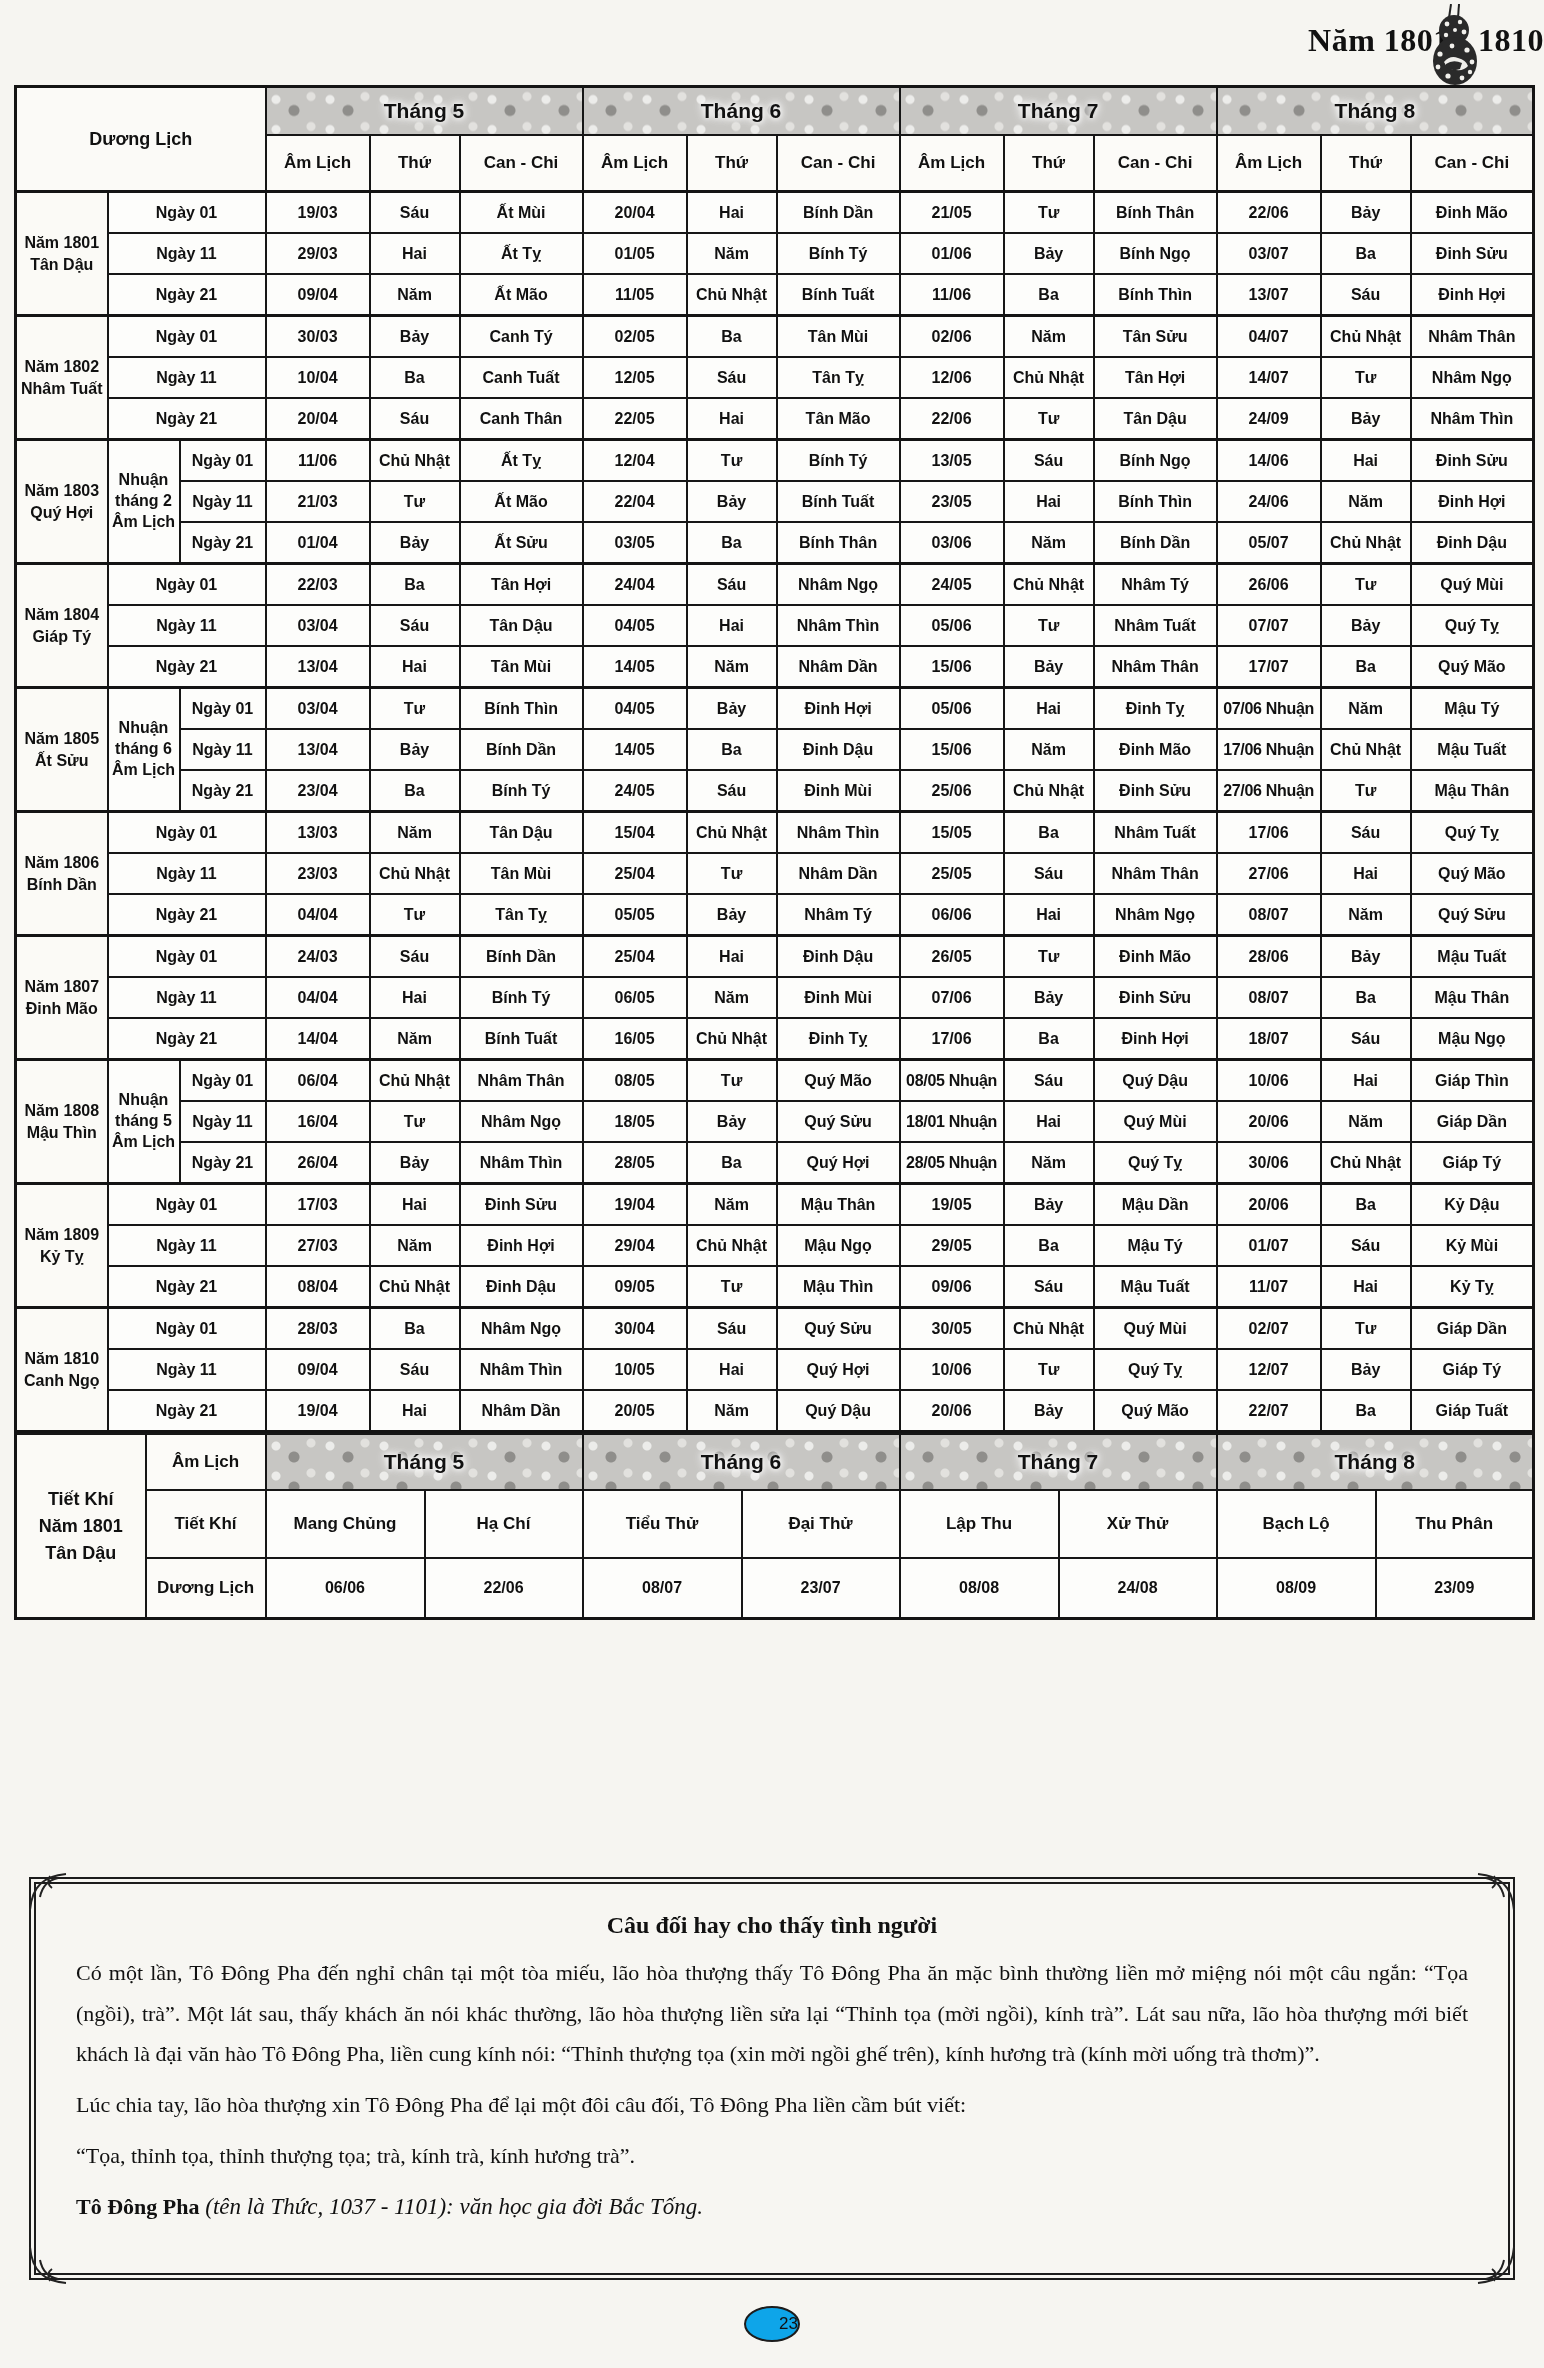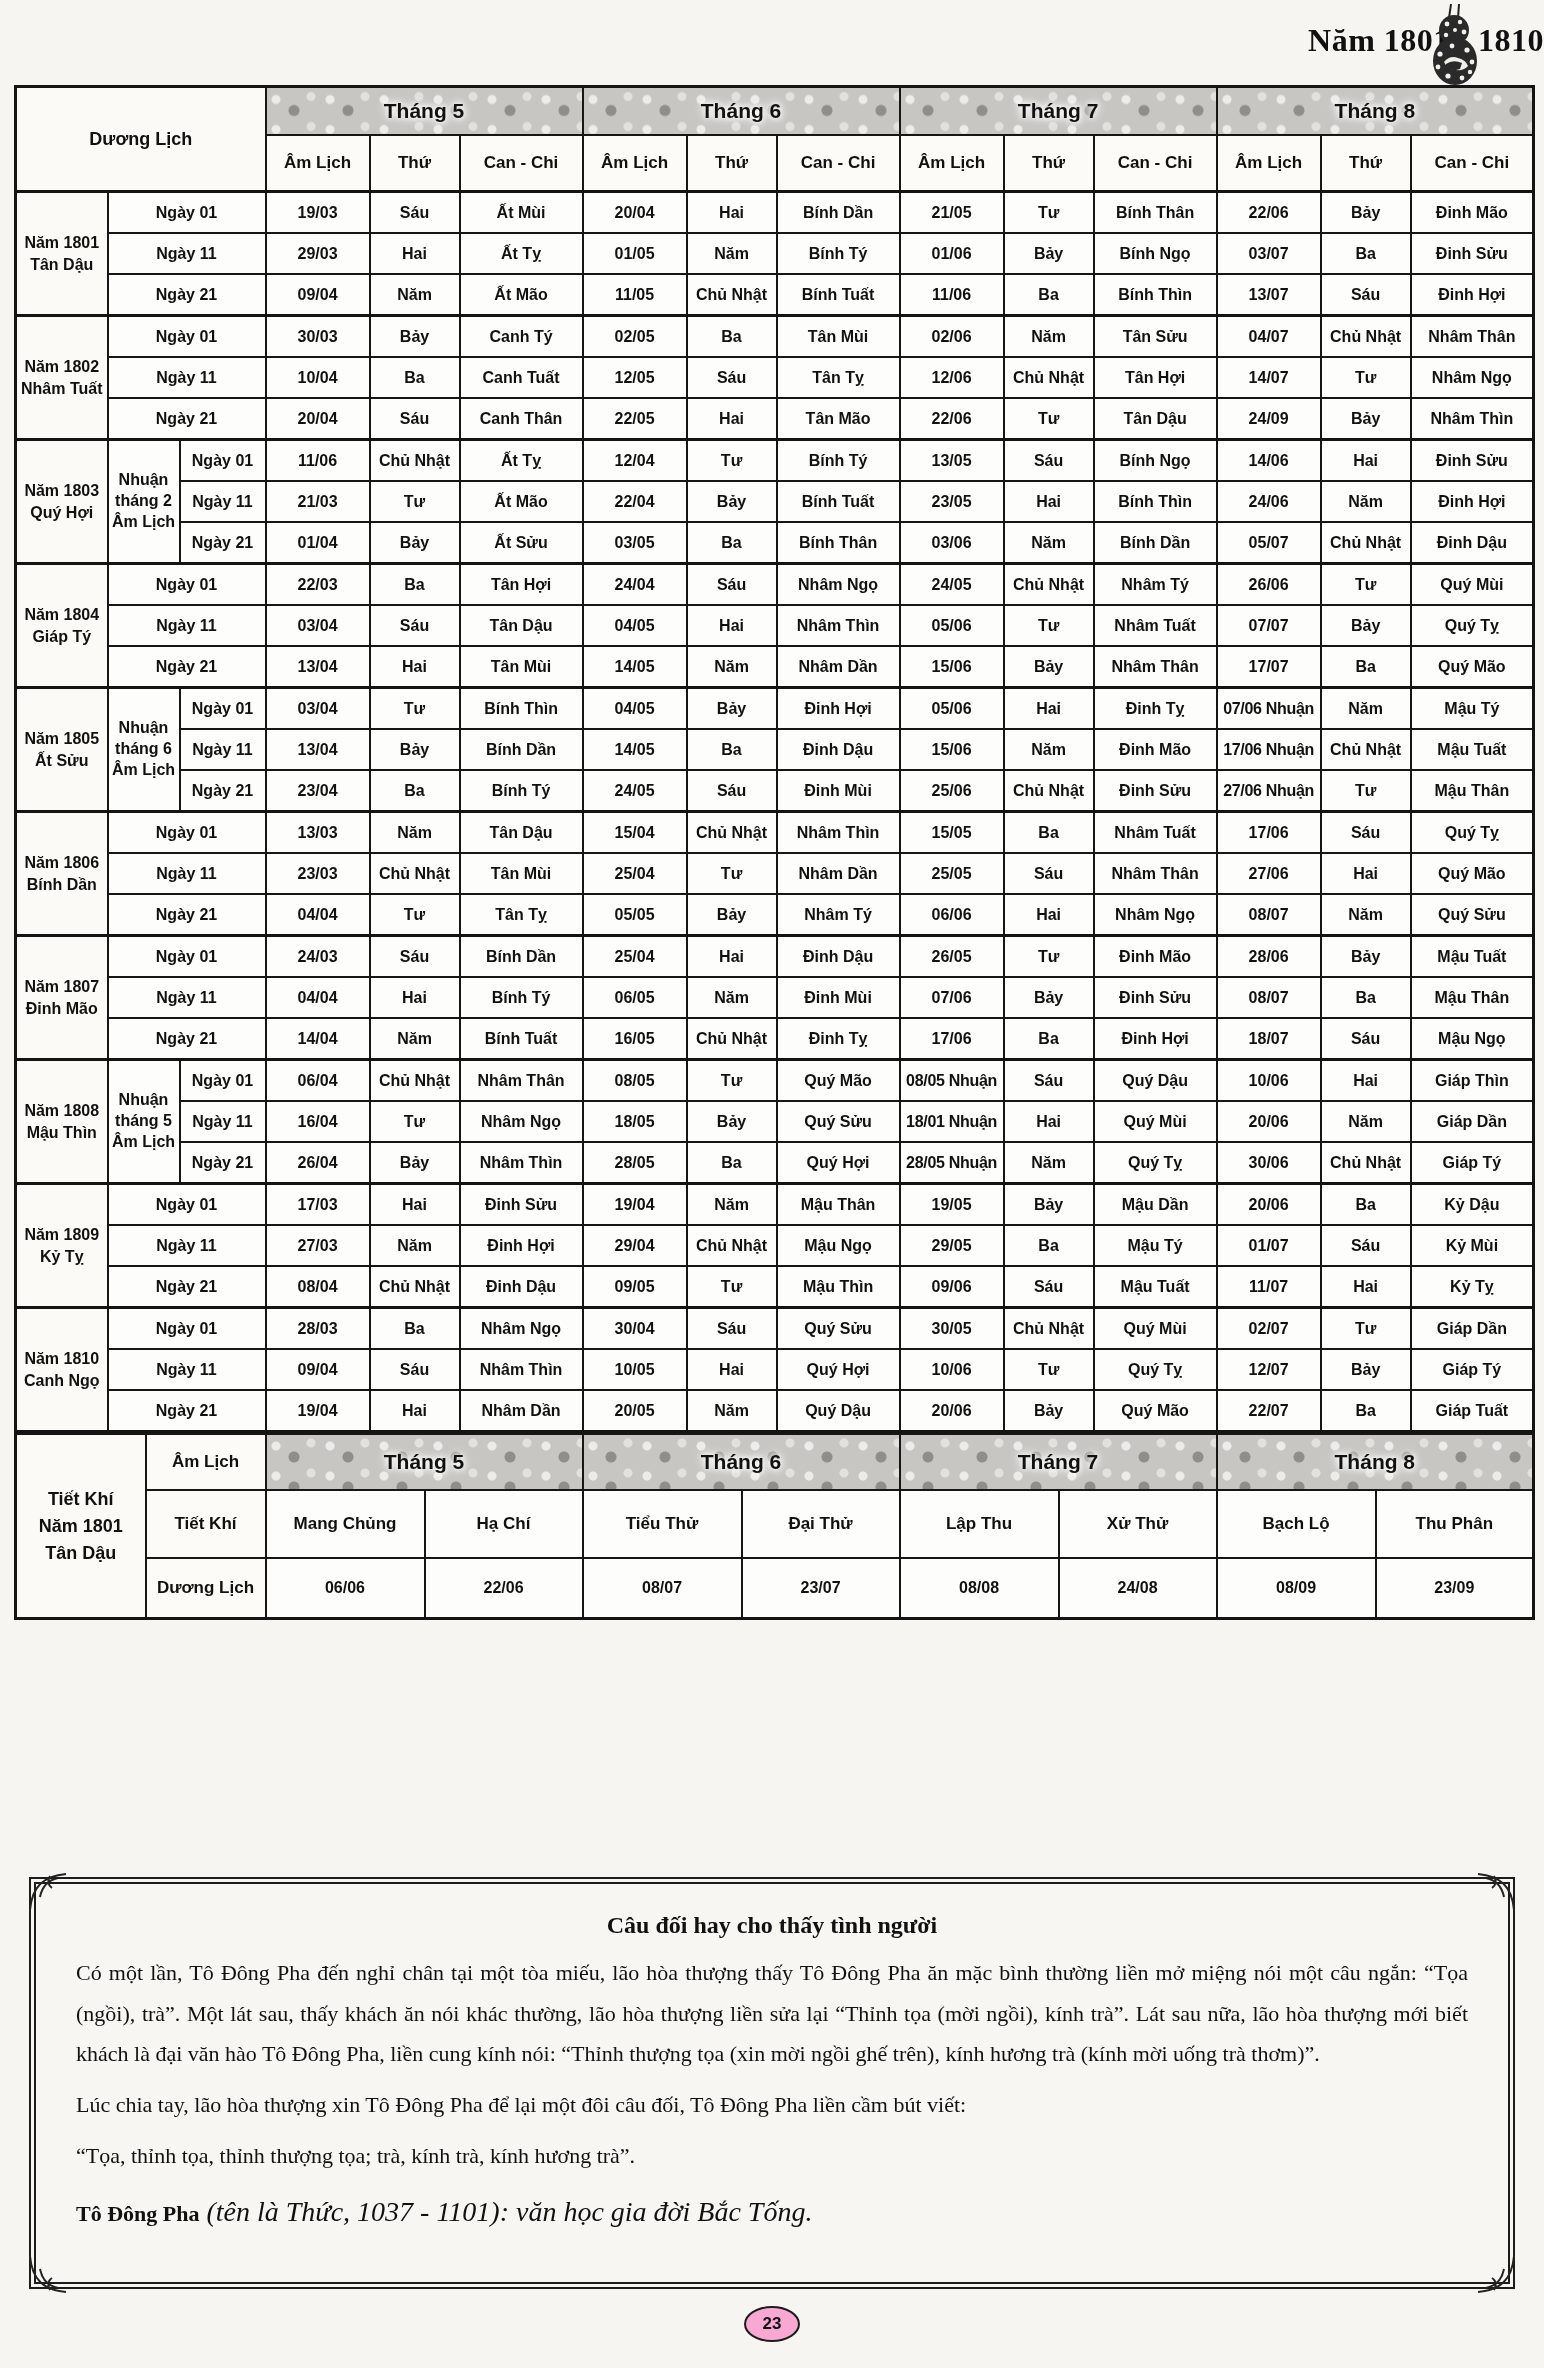--- a/index.html
+++ b/index.html
@@ -96,39 +96,39 @@
     font-size:24px;
     margin-bottom:14px;
   }
   .story-box p{
     margin:0 0 10px 0;
     font-size:22px;
     line-height:1.85;
     text-align:justify;
   }
   .story-attrib b{font-size:22px;}
-  .story-attrib i{font-size:28px;}
+  .story-attrib i{font-size:23px;}
   .flourish{position:absolute;width:46px;height:46px;}
   .fl-tl{left:-14px;top:-16px;}
   .fl-tr{right:-14px;top:-16px;transform:scaleX(-1);}
   .fl-bl{left:-14px;bottom:-16px;transform:scaleY(-1);}
   .fl-br{right:-14px;bottom:-16px;transform:scale(-1,-1);}
 
   .page-number{
     position:absolute;
     left:50%;top:2306px;
     transform:translateX(-50%);
     width:52px;height:32px;
     border:2px solid #1c1c1c;
     border-radius:50%;
-    text-align:center;
+    text-align:right;
     line-height:32px;
     font-size:17px;
-    font-weight:bold;
-    background:#f9a8d4;
+    font-weight:normal;
+    background:#0ea5e9;
   }
 </style>
 </head>
 <body>
 
 <div class="page-title">Năm 1801 - 1810</div>
 
 <div class="gourd">
   <svg width="62" height="84" viewBox="0 0 62 84">
     <line x1="27" y1="0" x2="25" y2="14" stroke="#222" stroke-width="2"></line>

